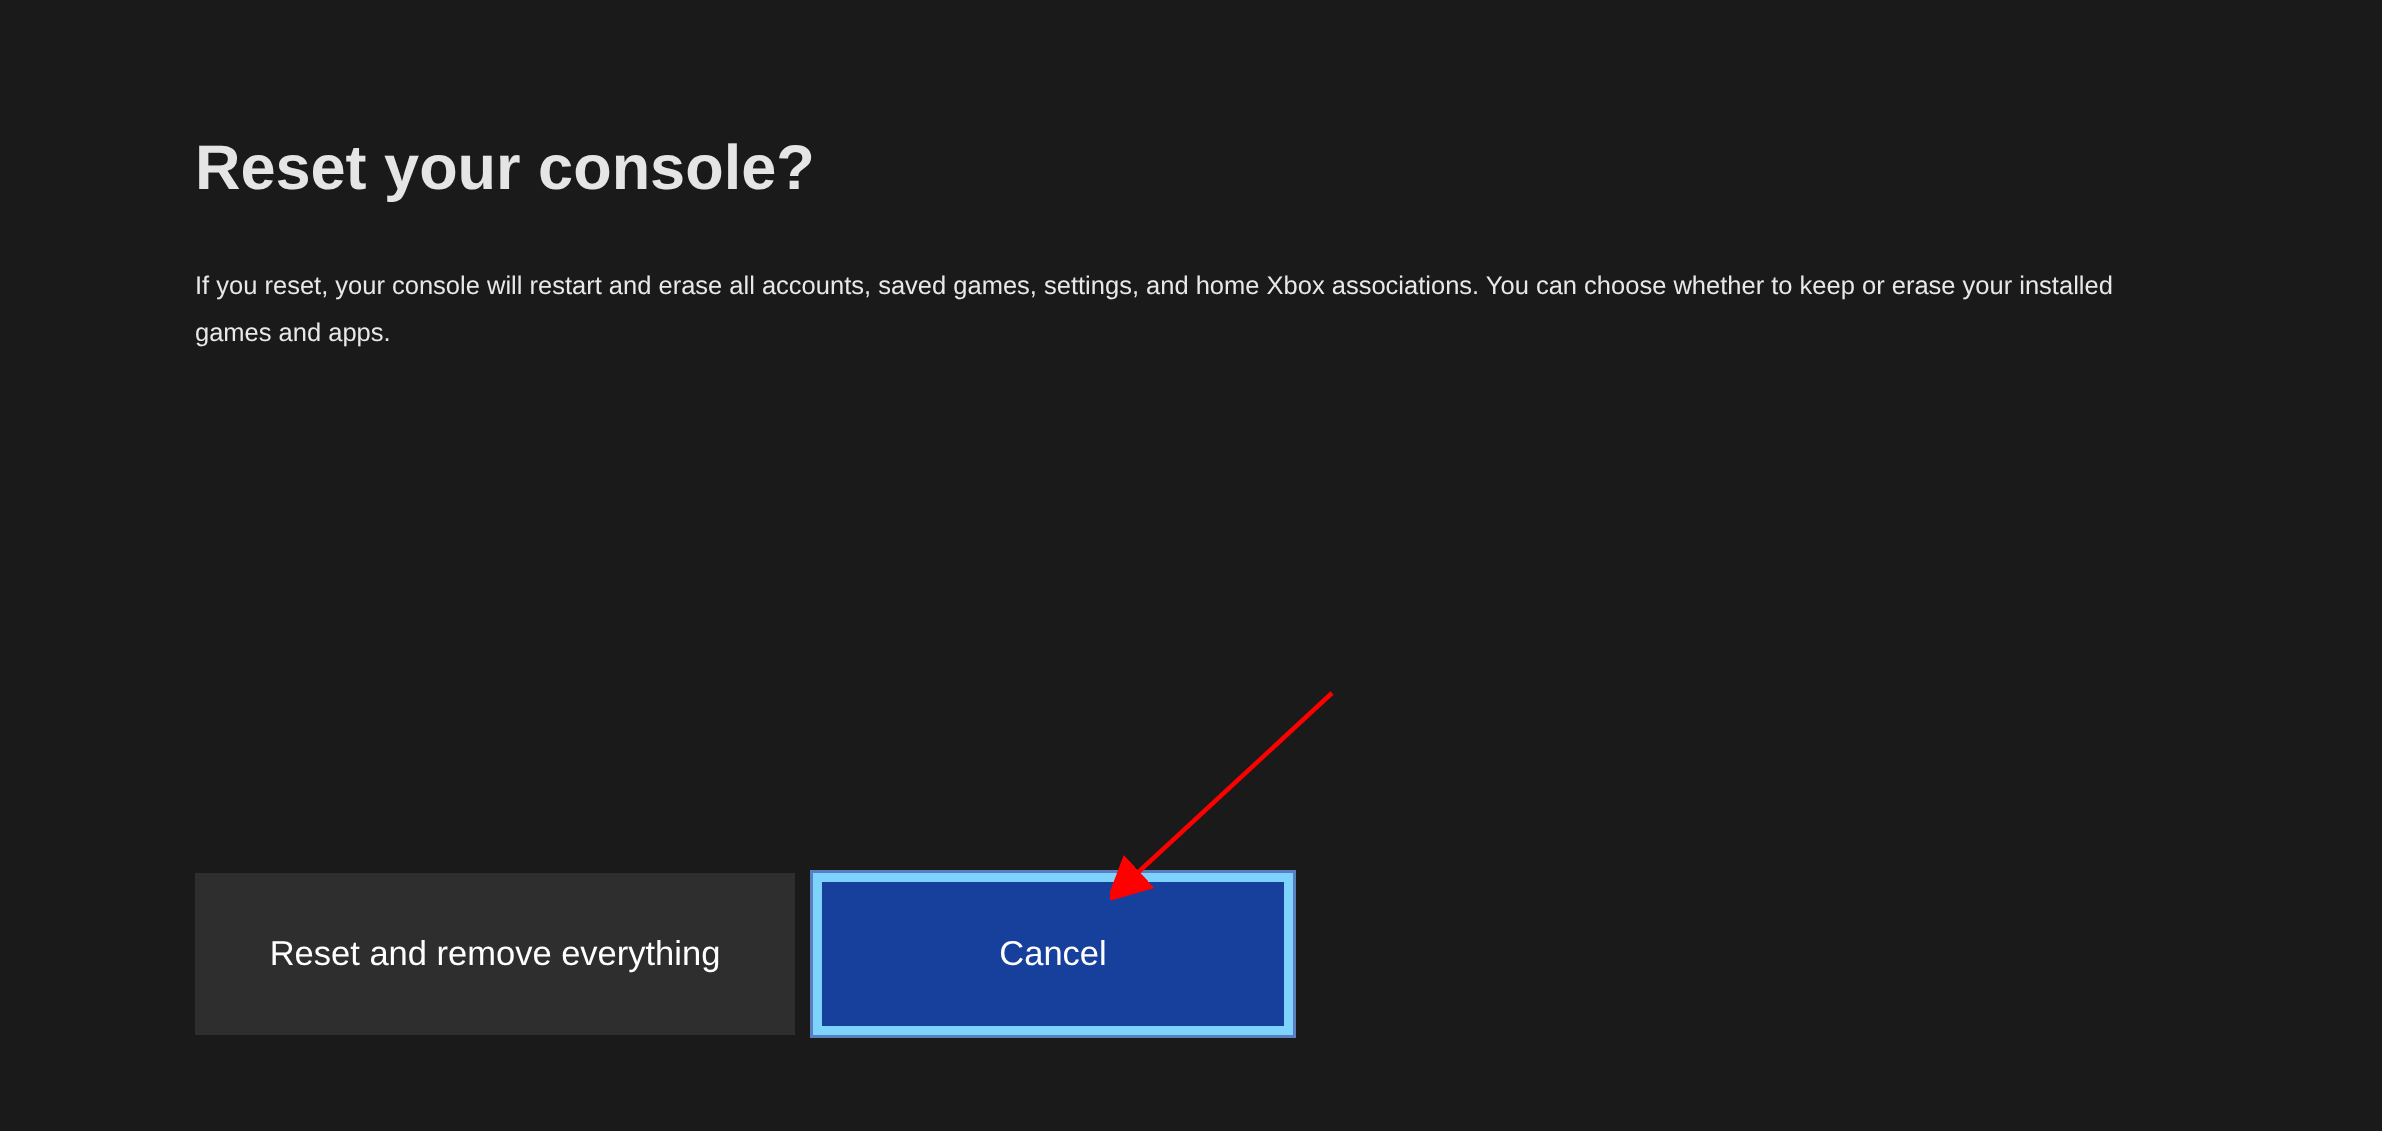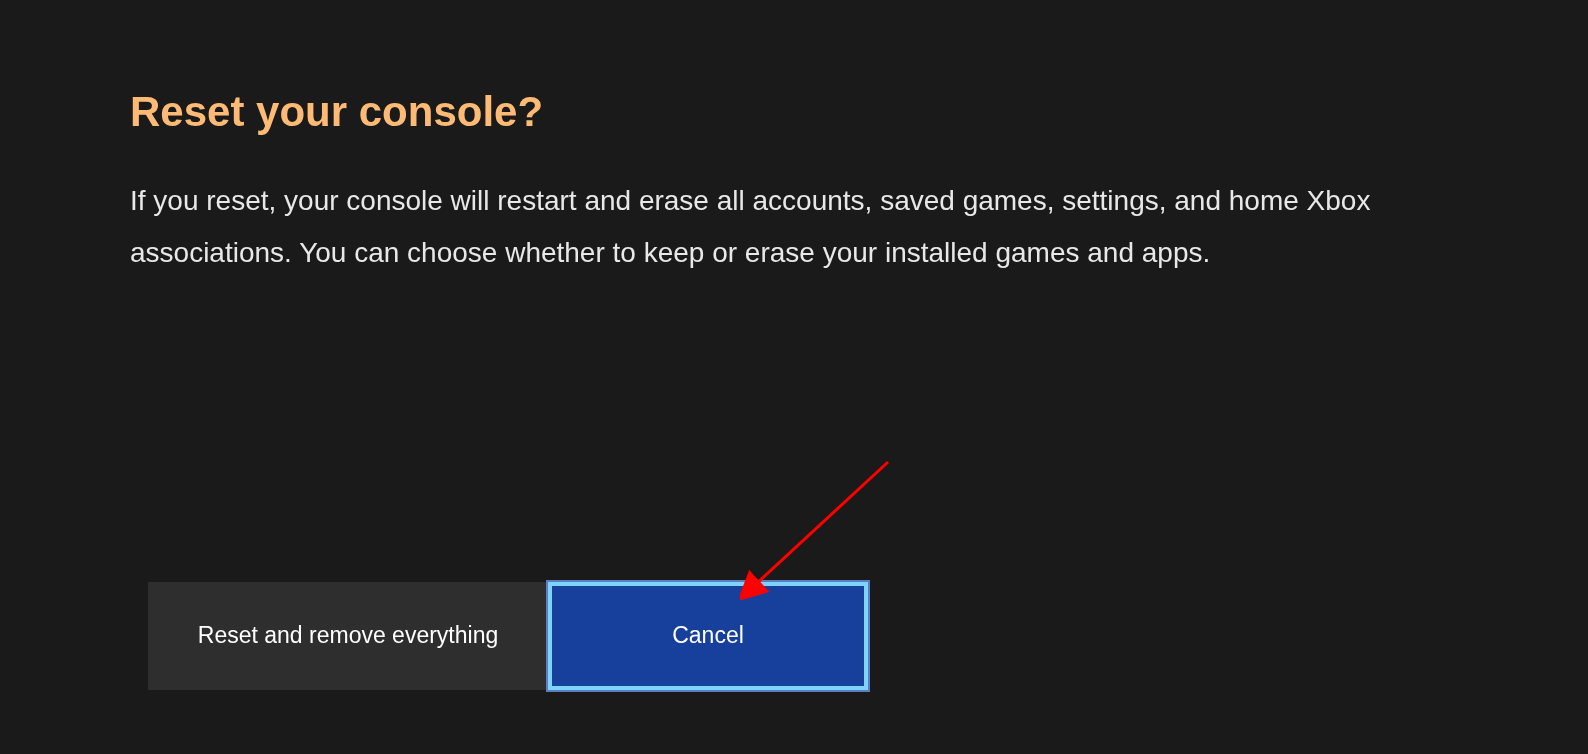--- a/index.html
+++ b/index.html
@@ -15,39 +15,38 @@
       position: relative;
       color: #ffffff;
       overflow: hidden;
     }
     .heading {
       position: absolute;
       left: 130px;
       top: 88px;
       font-size: 42px;
       font-weight: 600;
-      color: #fdba74;
+      color: #e5e5e5;
     }
     .description {
       position: absolute;
       left: 130px;
       top: 175px;
-      font-size: 28px;
+      font-size: 17px;
       font-weight: 300;
       color: #e8e8e8;
       line-height: 1.85;
       max-width: 1280px;
     }
     .button-row {
       position: absolute;
       left: 130px;
       top: 582px;
       display: flex;
-      gap: 4px;
-      margin-left: 18px;
+      gap: 16px;
     }
     .btn {
       height: 108px;
       display: flex;
       align-items: center;
       justify-content: center;
       text-align: center;
       font-size: 23px;
       font-weight: 300;
       color: #ffffff;
@@ -59,21 +58,21 @@
     }
     .btn-reset-remove {
       width: 400px;
     }
     .btn-reset-keep {
       width: 390px;
     }
     .btn-cancel {
       width: 320px;
       background-color: #16409c;
-      border: 4px solid #7dd3fc;
+      border: 6px solid #7dd3fc;
       box-shadow: 0 0 0 2px #5a7fc0;
       margin-left: -4px;
     }
     svg.arrow {
       position: absolute;
       left: 740px;
       top: 460px;
       pointer-events: none;
     }
   </style>

